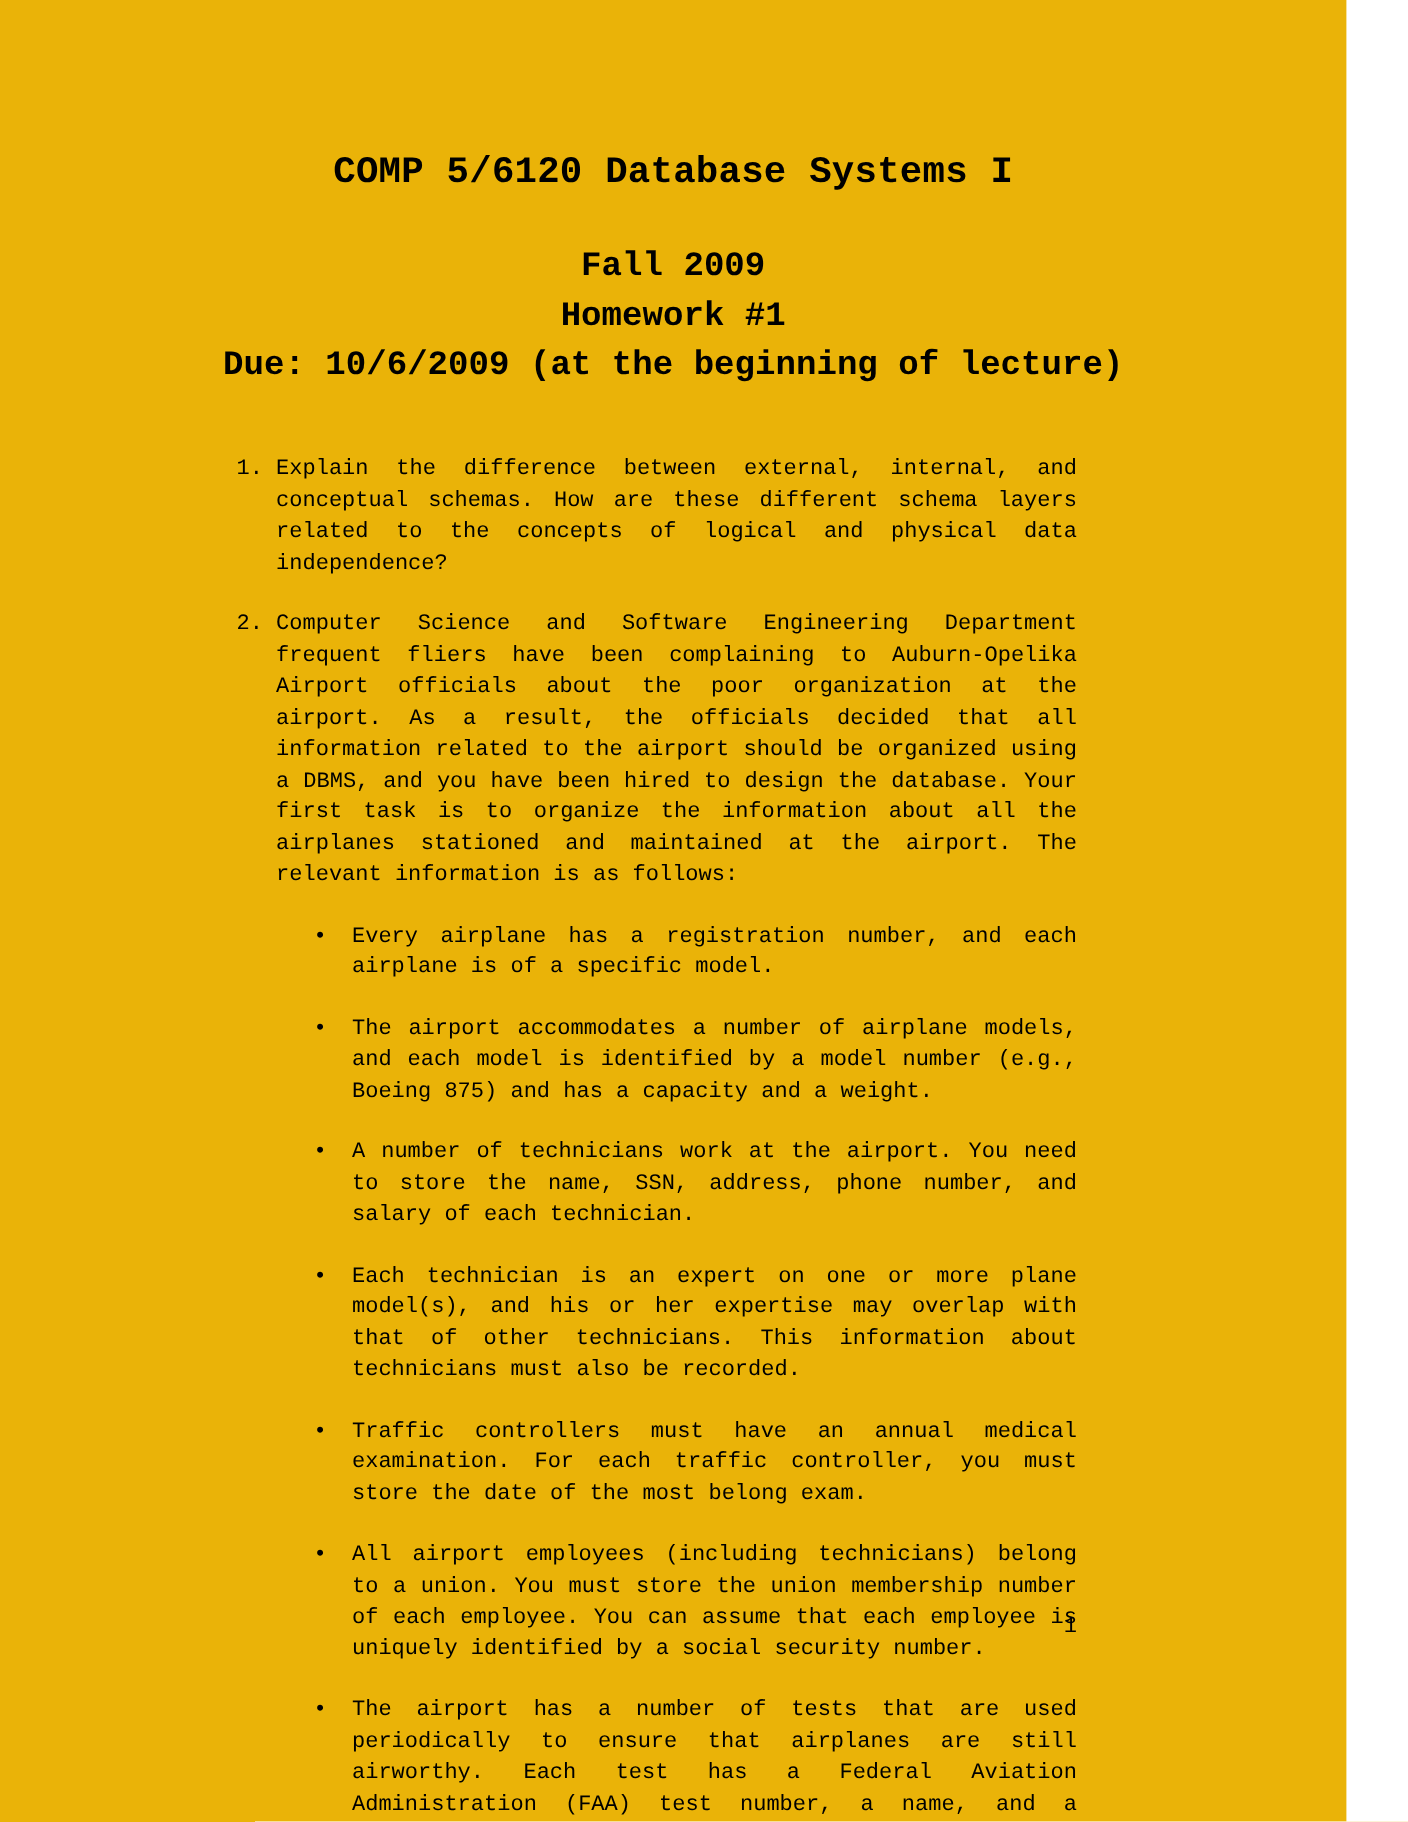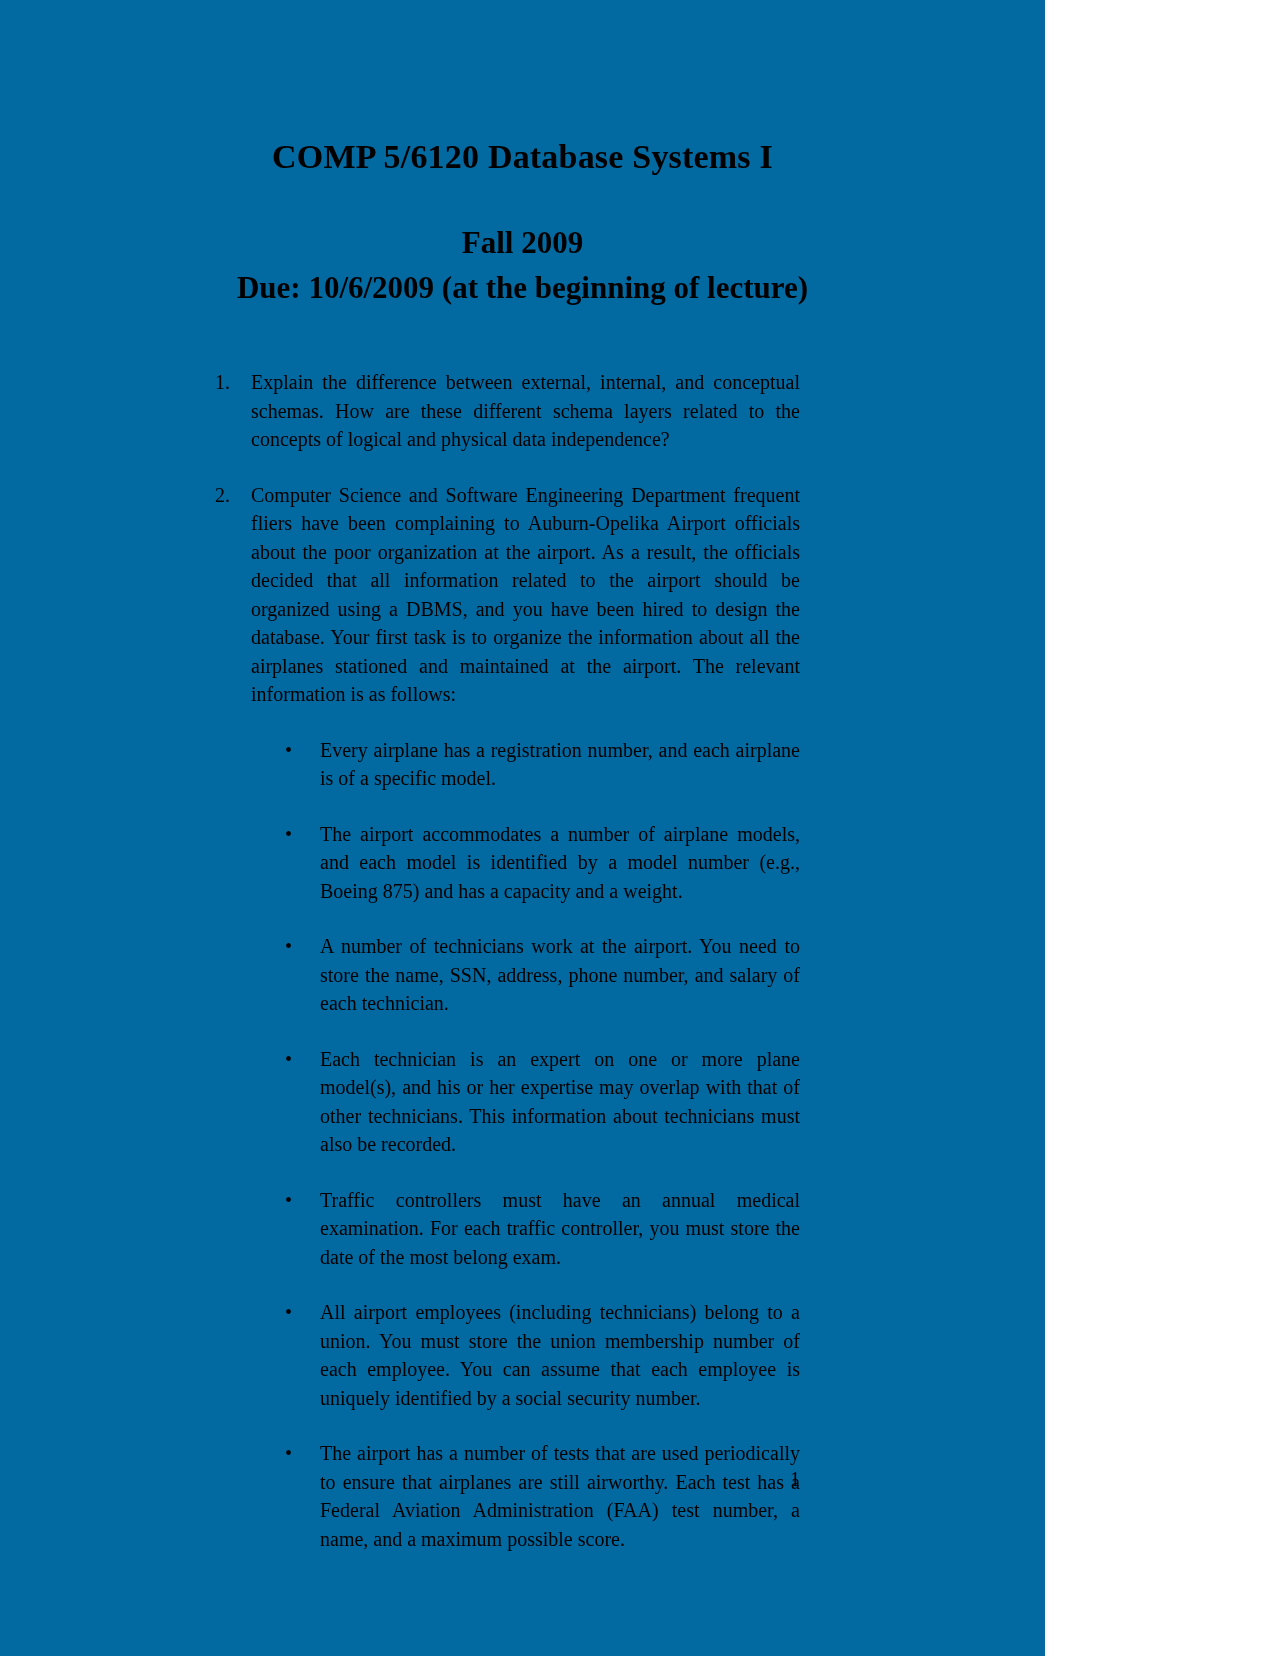--- a/index.html
+++ b/index.html
@@ -2,25 +2,25 @@
 <html><head>
 <meta charset="utf-8">
 <style>
   html, body {
     margin: 0;
     padding: 0;
     background: #ffffff;
   }
   .page {
     position: relative;
-    width: 1045px;
+    width: 1224px;
     height: 1656px;
-    background: #0369a1;
+    background: #eab308;
     color: #000000;
-    font-family: Liberation Serif, serif;
+    font-family: Liberation Mono, monospace;
     overflow: hidden;
     box-sizing: border-box;
   }
   .title {
     margin: 0;
     padding-top: 138px;
     text-align: center;
     font-size: 34px;
     font-weight: bold;
     letter-spacing: 0.2px;
@@ -76,20 +76,21 @@
 </style>
 </head>
 <body>
 
 <div class="page">
 
   <h1 class="title">COMP 5/6120 Database Systems I</h1>
 
   <div class="subtitle">
     <div>Fall 2009</div>
+    <div>Homework #1</div>
     <div>Due: 10/6/2009 (at the beginning of lecture)</div>
   </div>
 
   <div class="body">
 
     <div class="qitem">
       <span class="qnum">1.</span>
       <div class="qtext">Explain the difference between external, internal, and conceptual schemas. How are these different schema layers related to the concepts of logical and physical data independence?</div>
     </div>
 

